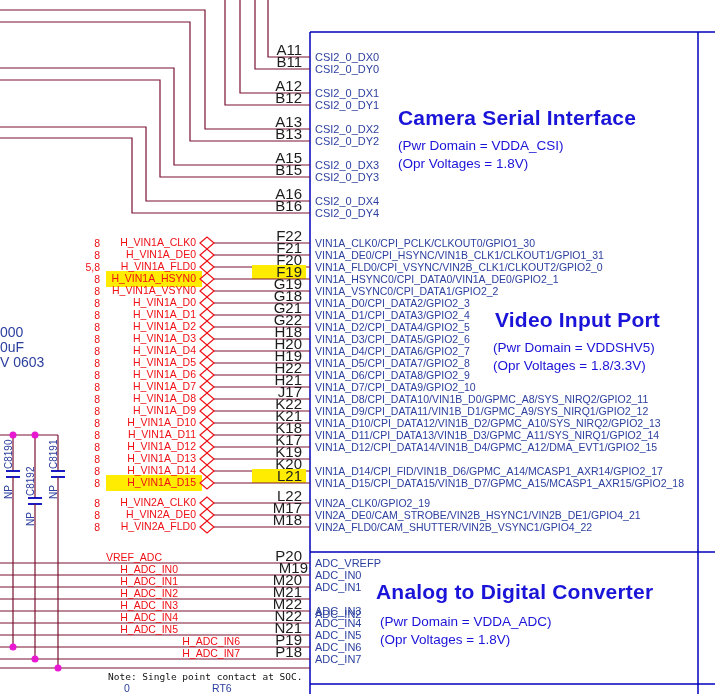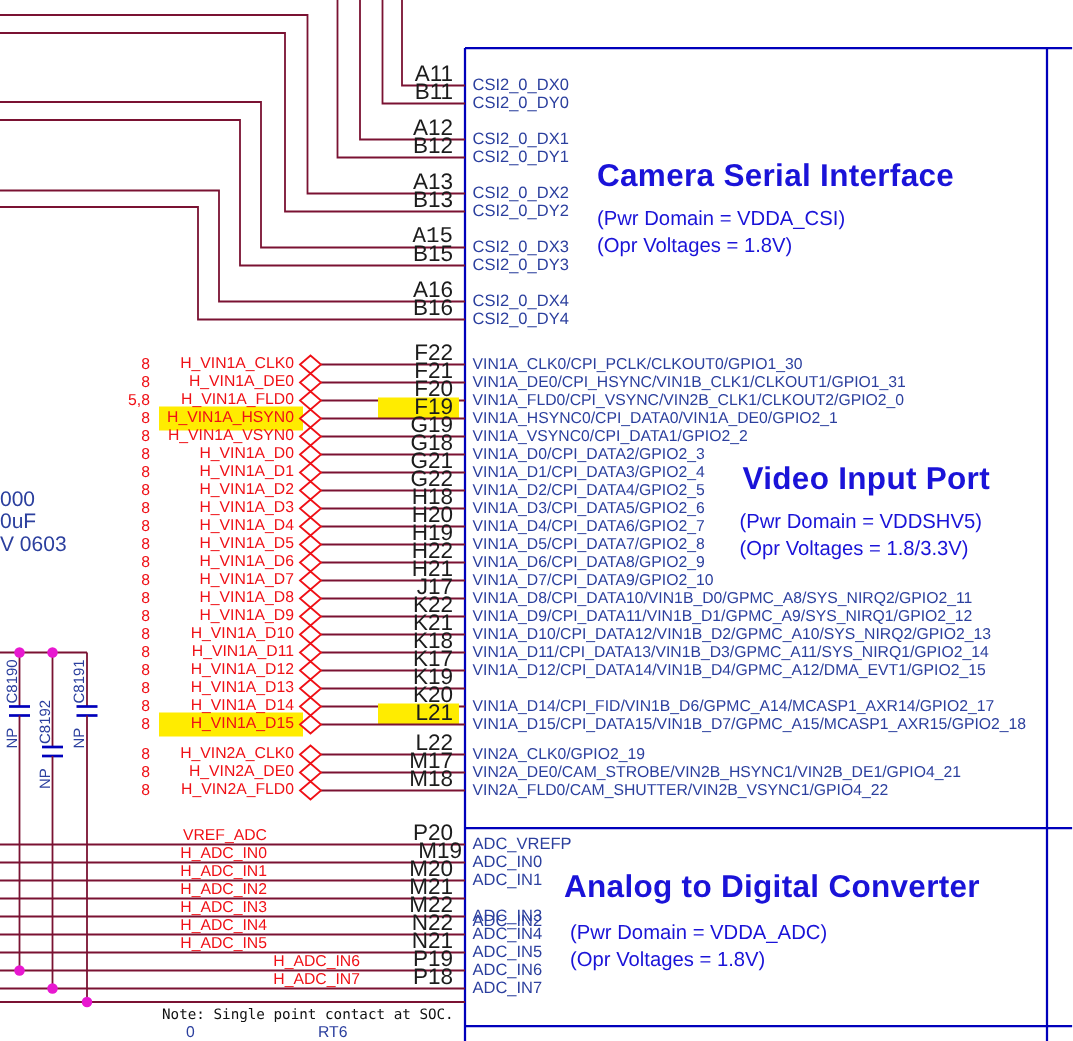--- a/index.html
+++ b/index.html
@@ -147,21 +147,21 @@
     <div class="t pinnum" style="left: 250px; top: 56px;">B11</div>
     <div class="t pname pname-lg" style="left: 315px; top: 63px;">CSI2_0_DY0</div>
     <div class="t pinnum" style="left: 250px; top: 80px;">A12</div>
     <div class="t pname pname-lg" style="left: 315px; top: 87px;">CSI2_0_DX1</div>
     <div class="t pinnum" style="left: 250px; top: 92px;">B12</div>
     <div class="t pname pname-lg" style="left: 315px; top: 99px;">CSI2_0_DY1</div>
     <div class="t pinnum" style="left: 250px; top: 116px;">A13</div>
     <div class="t pname pname-lg" style="left: 315px; top: 123px;">CSI2_0_DX2</div>
     <div class="t pinnum" style="left: 250px; top: 128px;">B13</div>
     <div class="t pname pname-lg" style="left: 315px; top: 135px;">CSI2_0_DY2</div>
-    <div class="t pinnum" style="left: 250px; top: 152px; font-family: Liberation Mono, monospace;">A15</div>
+    <div class="t pinnum" style="left: 250px; top: 152px;">A15</div>
     <div class="t pname pname-lg" style="left: 315px; top: 159px;">CSI2_0_DX3</div>
     <div class="t pinnum" style="left: 250px; top: 164px;">B15</div>
     <div class="t pname pname-lg" style="left: 315px; top: 171px;">CSI2_0_DY3</div>
     <div class="t pinnum" style="left: 250px; top: 188px;">A16</div>
     <div class="t pname pname-lg" style="left: 315px; top: 195px;">CSI2_0_DX4</div>
     <div class="t pinnum" style="left: 250px; top: 200px;">B16</div>
     <div class="t pname pname-lg" style="left: 315px; top: 207px;">CSI2_0_DY4</div>
     <div class="t refnum" style="left: 55px; top: 237px;">8</div>
     <div class="t net" style="left: 100px; top: 236px;">H_VIN1A_CLK0</div>
     <div class="t pinnum" style="left: 250px; top: 230px;">F22</div>
@@ -250,21 +250,21 @@
     <div class="t pinnum" style="left: 250px; top: 490px;">L22</div>
     <div class="t pname" style="left: 315px; top: 497px;">VIN2A_CLK0/GPIO2_19</div>
     <div class="t refnum" style="left: 55px; top: 509px;">8</div>
     <div class="t net" style="left: 100px; top: 508px;">H_VIN2A_DE0</div>
     <div class="t pinnum" style="left: 250px; top: 502px;">M17</div>
     <div class="t pname" style="left: 315px; top: 509px;">VIN2A_DE0/CAM_STROBE/VIN2B_HSYNC1/VIN2B_DE1/GPIO4_21</div>
     <div class="t refnum" style="left: 55px; top: 521px;">8</div>
     <div class="t net" style="left: 100px; top: 520px;">H_VIN2A_FLD0</div>
     <div class="t pinnum" style="left: 250px; top: 514px;">M18</div>
     <div class="t pname" style="left: 315px; top: 521px;">VIN2A_FLD0/CAM_SHUTTER/VIN2B_VSYNC1/GPIO4_22</div>
-    <div class="t anet" style="left: 96px; top: 551px;">VREF_ADC</div>
+    <div class="t anet" style="left: 80px; top: 551px;">VREF_ADC</div>
     <div class="t pinnum" style="left: 250px; top: 550px;">P20</div>
     <div class="t pname pname-lg" style="left: 315px; top: 557px;">ADC_VREFP</div>
     <div class="t anet" style="left: 96px; top: 563px;">H_ADC_IN0</div>
     <div class="t pinnum" style="left: 256px; top: 562px;">M19</div>
     <div class="t pname pname-lg" style="left: 315px; top: 569px;">ADC_IN0</div>
     <div class="t anet" style="left: 96px; top: 575px;">H_ADC_IN1</div>
     <div class="t pinnum" style="left: 250px; top: 574px;">M20</div>
     <div class="t pname pname-lg" style="left: 315px; top: 581px;">ADC_IN1</div>
     <div class="t anet" style="left: 96px; top: 587px;">H_ADC_IN2</div>
     <div class="t pinnum" style="left: 250px; top: 586px;">M21</div>

